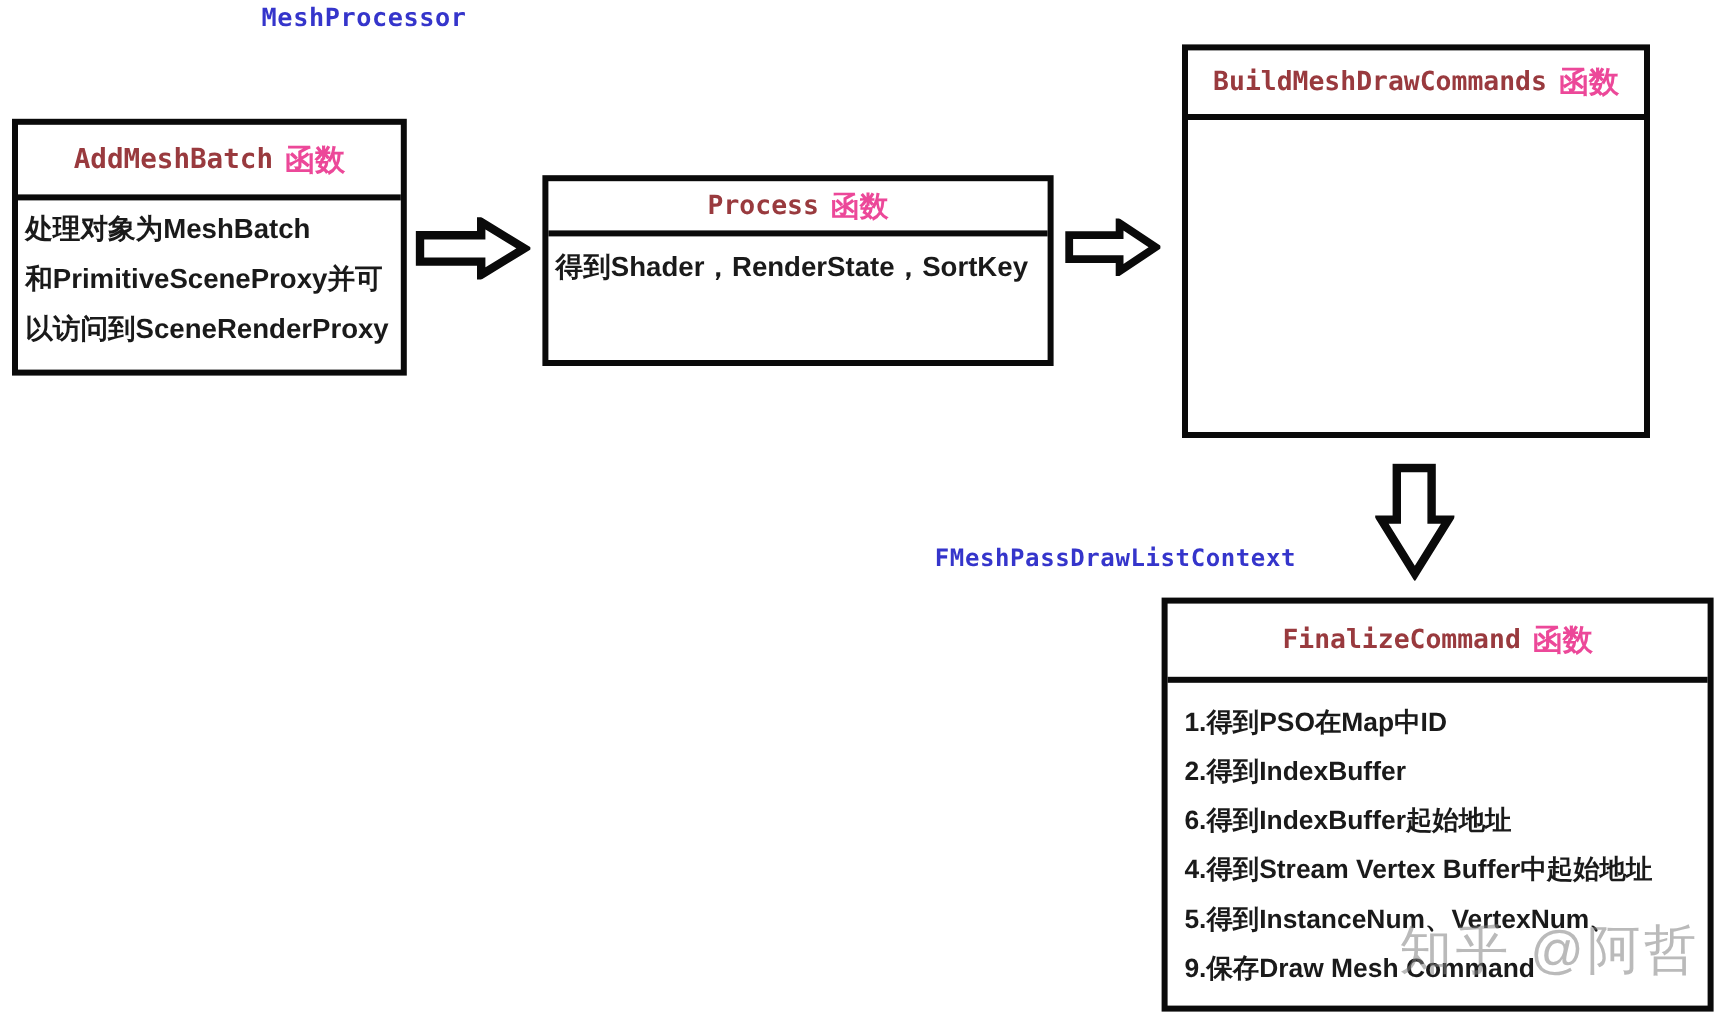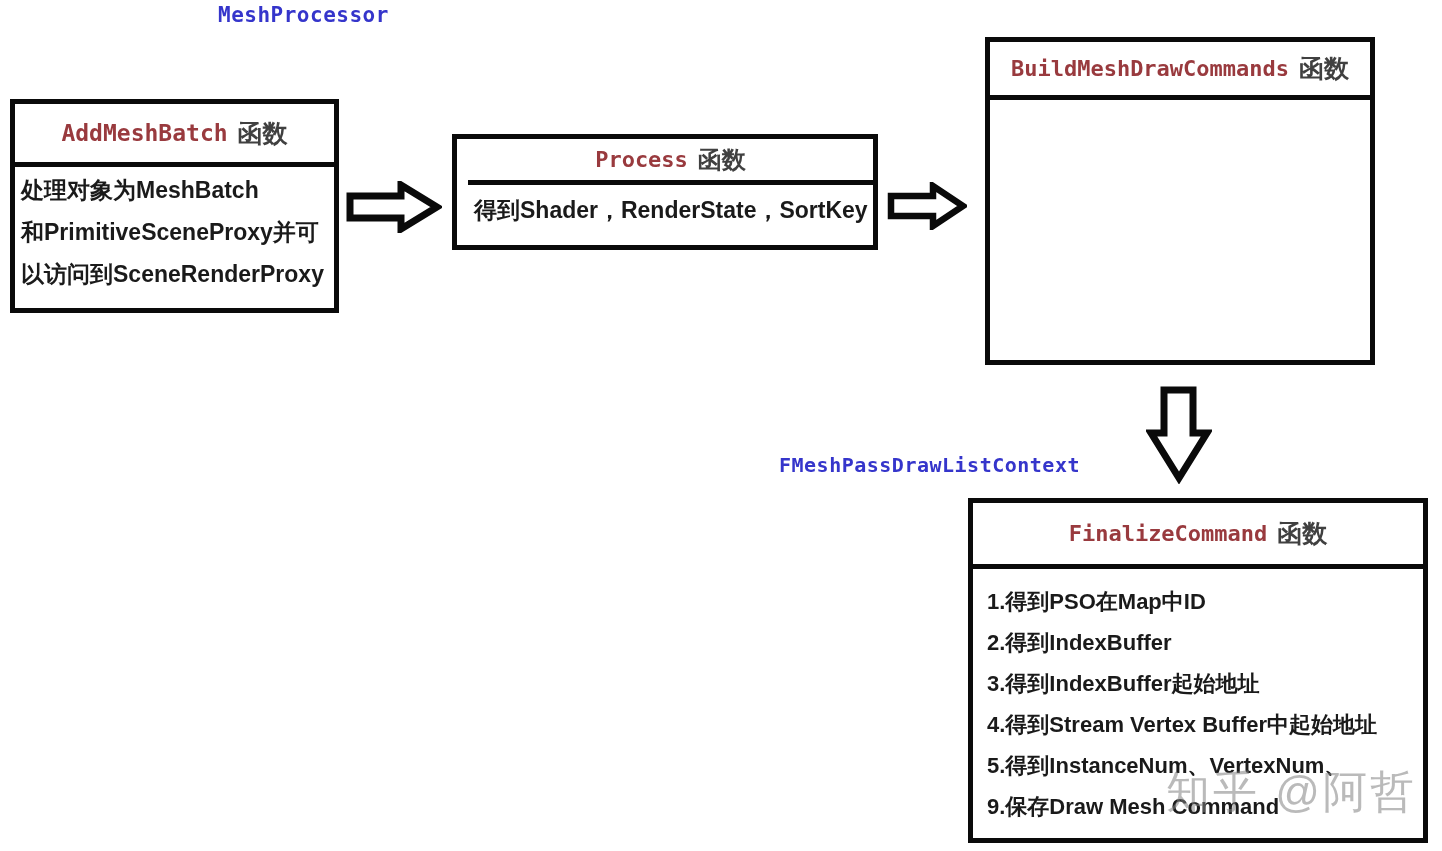--- a/index.html
+++ b/index.html
@@ -11,30 +11,30 @@
   .flow-label{
     position:absolute;color:#3535cb;font-size:21px;font-weight:bold;
     letter-spacing:0.5px;white-space:nowrap;
   }
   .box{position:absolute;border:5px solid #0a0a0a;background:#ffffff;box-sizing:border-box;}
   .box-title{
     display:flex;align-items:center;justify-content:center;
     border-bottom:5px solid #0a0a0a;white-space:nowrap;
   }
   .title-code{color:#993a3e;font-size:23px;font-weight:bold;}
-  .title-suffix{color:#404040;font-size:25px;margin-left:10px;font-weight:600;}
+  .title-suffix{color:#ec4899;font-size:25px;margin-left:10px;font-weight:600;}
   .box-body{color:#1a1a1a;font-weight:600;}
   .line,.item{white-space:nowrap;}
   
   #box-add-mesh-batch{left:10px;top:99px;width:329px;height:214px;}
   #box-add-mesh-batch .box-title{height:58px;text-align:center;}
   #box-add-mesh-batch .box-body{padding:2px 18px 0 6px;font-size:23px;}
   #box-add-mesh-batch .line{line-height:42px;}
   
-  #box-process{left:452px;top:134px;width:426px;height:116px;padding-left:11px;}
+  #box-process{left:452px;top:146px;width:426px;height:159px;}
   #box-process .box-title{height:41px;}
   #box-process .title-code{font-size:22px;}
   #box-process .title-suffix{font-size:24px;}
   #box-process .box-body{padding:4px 4px 0 6px;font-size:23px;}
   #box-process .line{line-height:42px;}
   
   #box-build-commands{left:985px;top:37px;width:390px;height:328px;text-align:center;}
   #box-build-commands .box-title{height:53px;}
   #box-build-commands .title-code{font-size:22px;}
   #box-build-commands .box-body{padding:4px 0 0 11px;font-size:22px;}
@@ -114,20 +114,20 @@
 </div>
 
 <div class="box" id="box-finalize-command">
   <div class="box-title">
     <span class="title-code code">FinalizeCommand</span>
     <span class="title-suffix">函数</span>
   </div>
   <div class="box-body">
     <div class="item">1.得到PSO在Map中ID</div>
     <div class="item">2.得到IndexBuffer</div>
-    <div class="item">3.得到IndexBuffer起始地址</div>
+    <div class="item">6.得到IndexBuffer起始地址</div>
     <div class="item">4.得到Stream Vertex Buffer中起始地址</div>
     <div class="item">5.得到InstanceNum、VertexNum、</div>
     <div class="item">9.保存Draw Mesh Command</div>
   </div>
 </div>
 
 <div id="watermark">知乎 @阿哲</div>
 
 </body></html>

